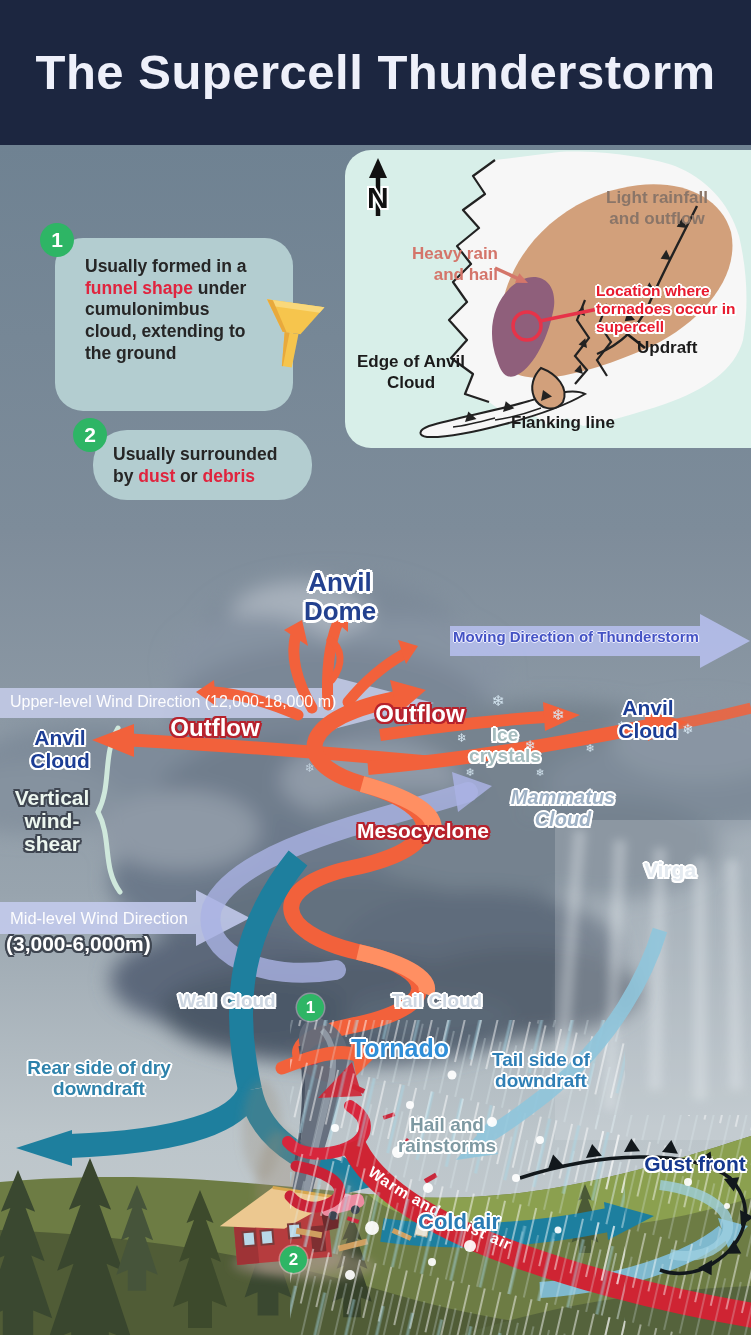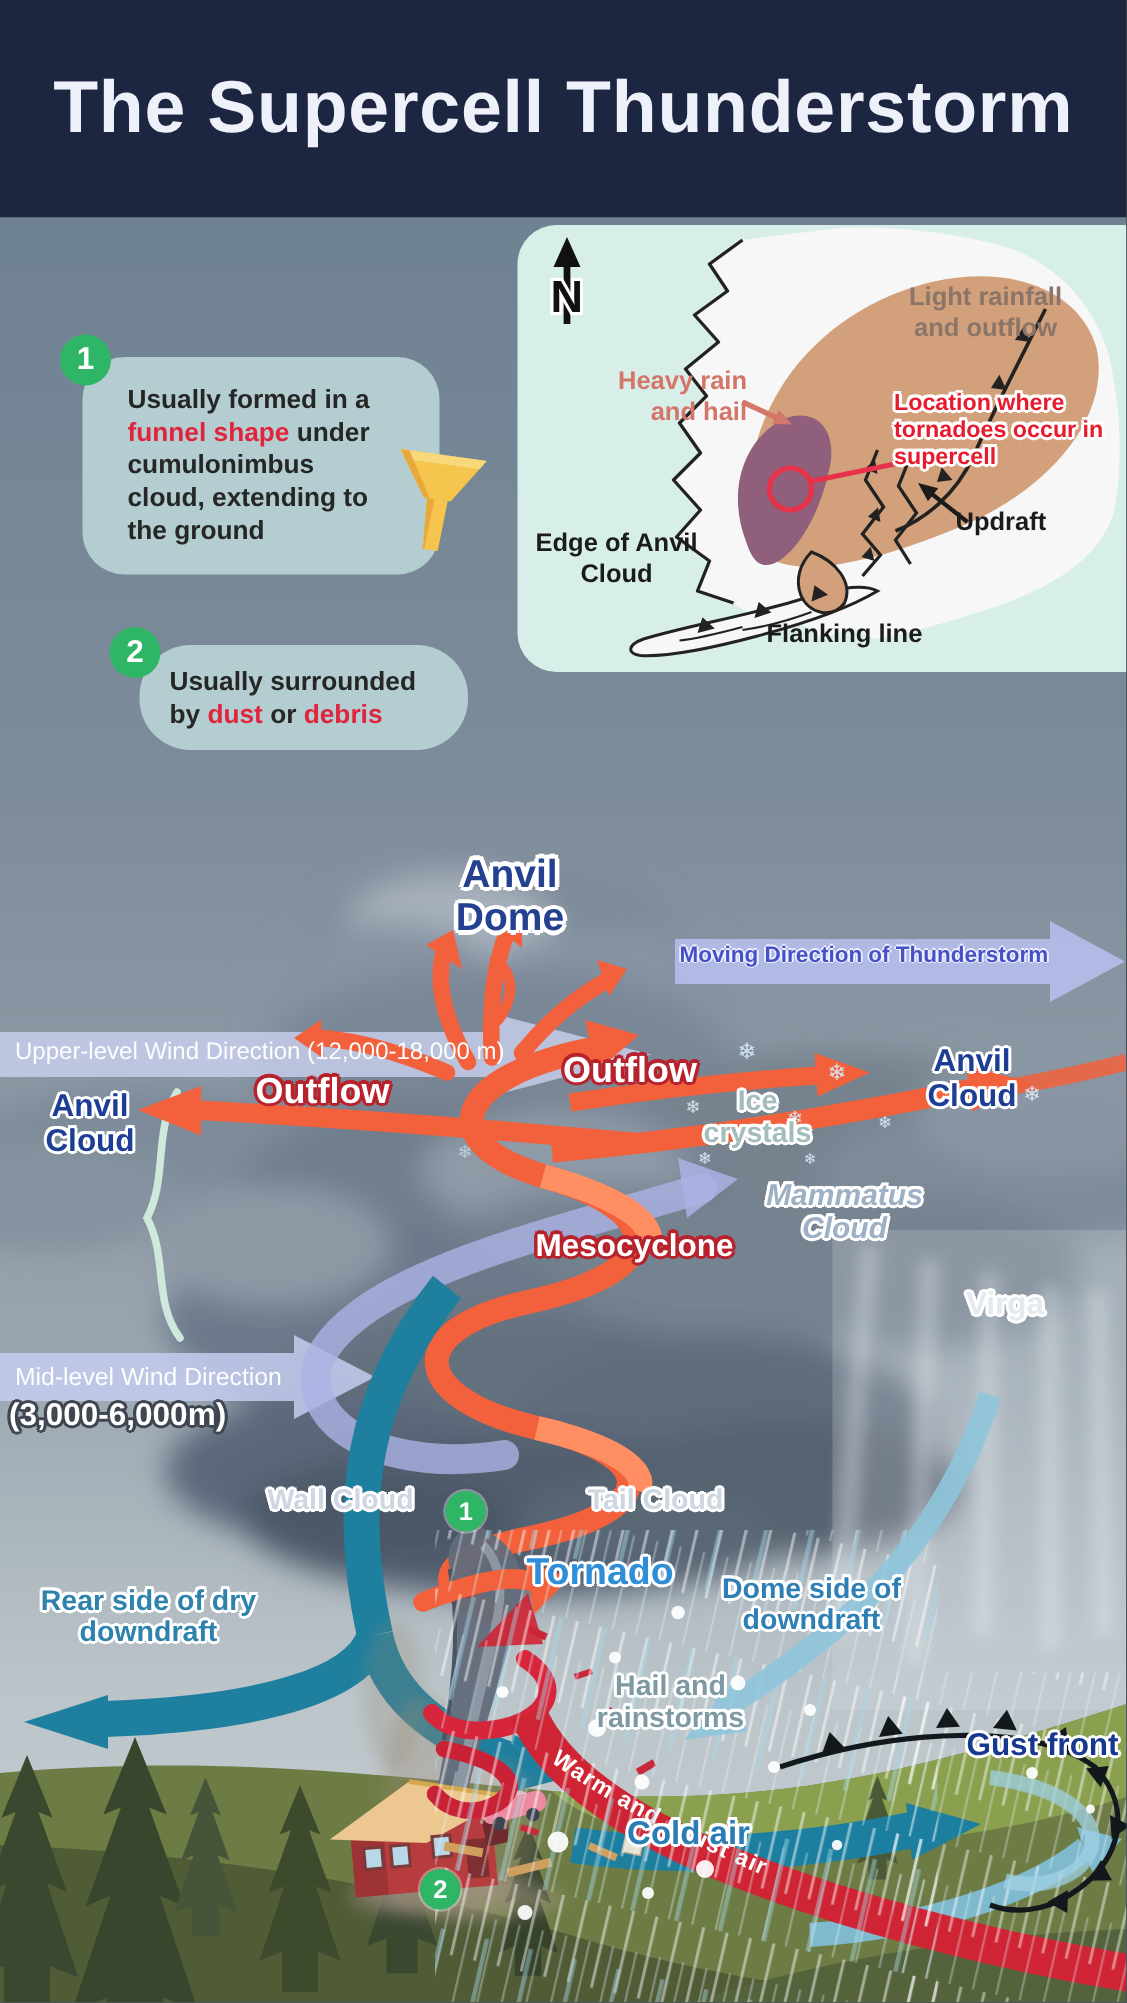--- a/index.html
+++ b/index.html
@@ -11,32 +11,32 @@
           font-size:49px;font-weight:700;color:#eef0fa;letter-spacing:.5px;}
   
   .upper{position:absolute;left:0;top:145px;width:751px;height:385px;
          background:linear-gradient(#6f8292,#7d8c9a);}
   .mapPanel{position:absolute;left:345px;top:5px;width:406px;height:298px;
             background:#d8efe9;border-radius:26px 0 0 26px;}
   .mapPanel svg{position:absolute;left:0;top:0;}
   .mapLbl{position:absolute;font-weight:600;line-height:1.22;}
   .m-light{left:252px;top:38px;width:120px;text-align:center;color:#8a7568;font-size:17px;}
   .m-heavy{left:48px;top:94px;width:105px;text-align:right;color:#d4756a;font-size:17px;}
-  .m-loc{left:251px;top:110px;width:154px;text-align:left;color:#e81a2e;font-size:15.5px;font-weight:800;line-height:1.15;}
+  .m-loc{left:251px;top:132px;width:154px;text-align:left;color:#e81a2e;font-size:15.5px;font-weight:800;line-height:1.15;}
   .m-updraft{left:248px;top:188px;color:#1b1b1b;font-size:17px;margin-left:44px;}
   .m-edge{left:12px;top:202px;width:108px;text-align:center;color:#1b1b1b;font-size:17px;}
   .m-flank{left:166px;top:263px;color:#1b1b1b;font-size:17px;}
   
   .badge{position:absolute;width:34px;height:34px;border-radius:50%;background:#2eb565;
          color:#fff;font-size:21px;font-weight:700;display:flex;align-items:center;justify-content:center;z-index:5;}
   .b1{left:40px;top:78px;}
   .b2{left:73px;top:273px;}
   .card{position:absolute;background:#b3cdd0;border-radius:28px;color:#262626;
         font-size:17.5px;font-weight:600;line-height:1.24;}
-  .c1{left:55px;top:93px;width:238px;height:145px;}
+  .c1{left:55px;top:93px;width:238px;height:173px;}
   .c1 .txt{position:absolute;left:30px;top:18px;width:178px;}
   .c2{left:93px;top:285px;width:219px;height:70px;border-radius:34px;}
   .c2 .txt{position:absolute;left:20px;top:14px;width:185px;}
   .red{color:#e0243e;}
   .funnelIcon{position:absolute;left:256px;top:152px;z-index:6;}
   
   .scene{position:absolute;left:0;top:530px;width:751px;height:805px;}
   .scene>svg{position:absolute;left:0;top:0;}
   .lbl{position:absolute;font-weight:700;line-height:1.1;text-align:center;}
   
@@ -449,31 +449,32 @@
     <div class="lbl l-dome ow3">Anvil Dome</div>
     <div class="lbl l-move">Moving Direction of Thunderstorm</div>
     <div class="lbl l-upw">Upper-level Wind Direction (12,000-18,000 m)</div>
     <div class="lbl l-ofl ored">Outflow</div>
     <div class="lbl l-ofr ored">Outflow</div>
     <div class="lbl l-anl ow">Anvil Cloud</div>
     <div class="lbl l-anr ow">Anvil Cloud</div>
     <div class="lbl l-ice ow">Ice crystals</div>
     <div class="lbl l-meso ored">Mesocyclone</div>
     <div class="lbl l-mam ow">Mammatus Cloud</div>
+    <div class="lbl l-vws odark">Vertical wind-shear</div>
     <div class="lbl l-virga ow">Virga</div>
     <div class="lbl l-midw">Mid-level Wind Direction</div>
     <div class="lbl l-alt odark">(3,000-6,000m)</div>
     <div class="lbl l-wall ow">Wall Cloud</div>
     <div class="lbl l-tail ow">Tail Cloud</div>
     <div class="mk mk1">
         <span>1</span>
       </div>
     <div class="lbl l-tor ow">Tornado</div>
     <div class="lbl l-rear ow">Rear side of dry downdraft</div>
-    <div class="lbl l-front ow">Dome side of downdraft</div>
+    <div class="lbl l-front ow">Tail side of downdraft</div>
     <div class="lbl l-hail ow">Hail and rainstorms</div>
     <div class="lbl l-gust ow">Gust front</div>
     <div class="lbl l-cold ow">Cold air</div>
     <div class="mk mk2">
         <span>2</span>
       </div>
   </div>
 </div>
 
 </body></html>

